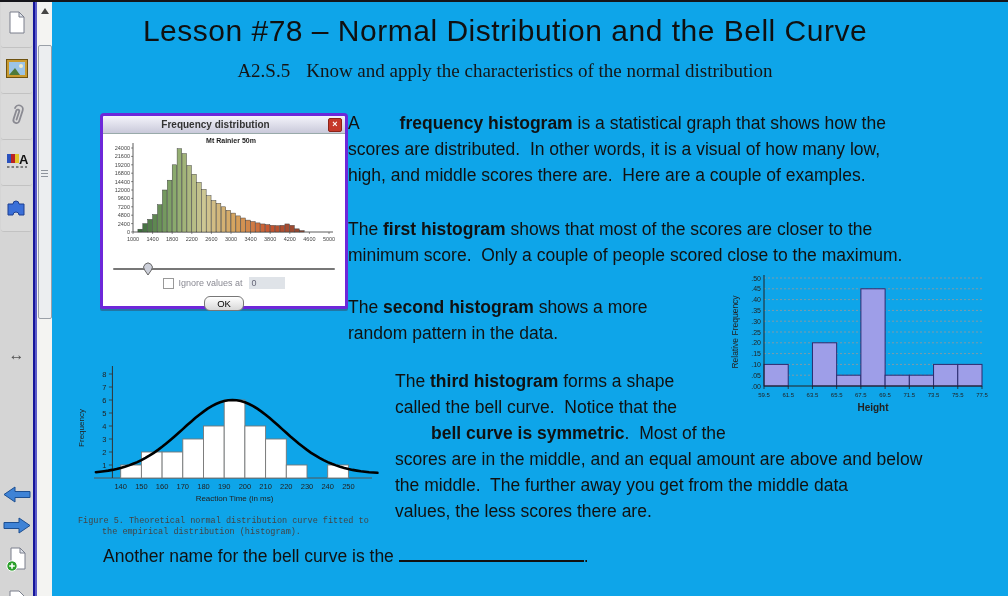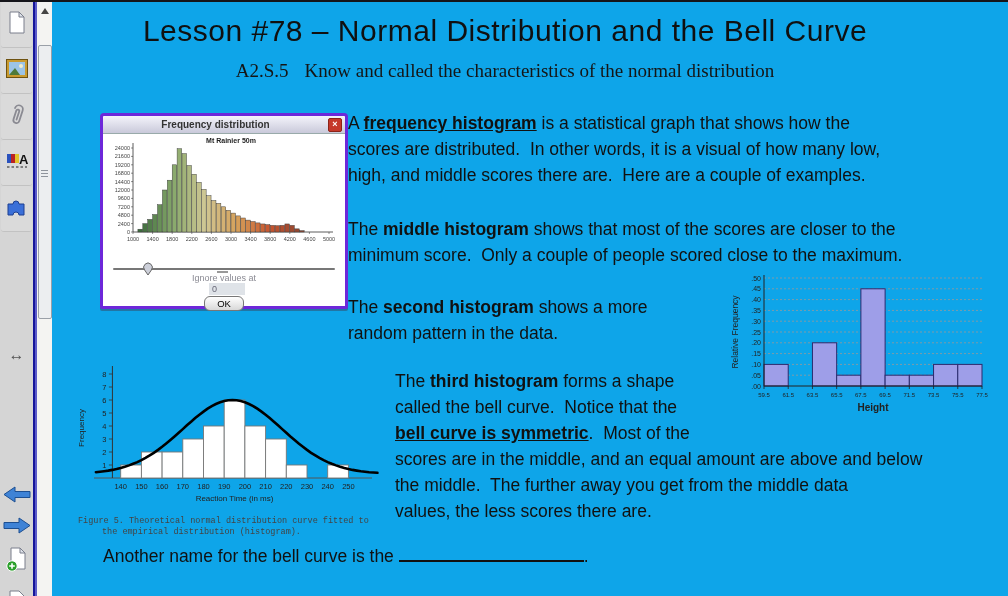--- a/index.html
+++ b/index.html
@@ -24,36 +24,36 @@
   .thumb-grip div{height:1px;background:#8e949c;margin-bottom:2px;}
   
   .content{position:absolute;left:52px;top:0;right:0;bottom:0;background:#0ea5e9;}
   .page-title{position:absolute;left:8px;top:12px;width:890px;text-align:center;
               font-size:30px;letter-spacing:0.5px;color:#101010;}
   .page-subtitle{position:absolute;left:8px;top:58px;width:890px;text-align:center;
                  font-family:"Liberation Serif",serif;font-size:19px;color:#151515;}
   .page-subtitle .code{margin-right:16px;}
   .para{position:absolute;font-size:17.5px;line-height:26px;color:#111;}
   .b{font-weight:bold;}
-  .u{text-decoration:underline;}
+  .u{margin-left:36px;}
   .blank{display:inline-block;width:185px;border-bottom:2px solid #111;height:14px;}
   
   .fd-window{position:absolute;left:48px;top:111px;width:242px;height:190px;
              border:3px solid #6d28d9;border-radius:4px 4px 2px 2px;background:#fff;
              box-shadow:0 2px 0 rgba(60,60,80,.45);}
   .fd-titlebar{height:17px;border-radius:3px 3px 0 0;border-bottom:1px solid #9aa;
                background:linear-gradient(#f4f4fb,#c9c9da);display:flex;align-items:center;}
   .fd-title{flex:1;text-align:center;font-size:10px;font-weight:bold;color:#333;}
   .fd-close{width:12px;height:12px;margin-right:3px;background:#c5382a;border:1px solid #8c2318;border-radius:2px;
             color:#fff;font-size:9px;line-height:11px;text-align:center;font-weight:bold;}
   .fd-body{position:relative;}
   .fd-slider{position:relative;height:14px;margin:0 10px;}
   .fd-track{position:absolute;left:0;right:0;top:6px;height:2px;background:#777;border-radius:1px;}
   .fd-thumb{position:absolute;top:0;left:13%;}
-  .fd-check{display:flex;align-items:center;justify-content:center;height:14px;font-size:9px;color:#8a8a93;flex-direction:column;}
+  .fd-check{display:flex;align-items:center;justify-content:center;height:14px;font-size:9px;color:#8a8a93;}
   .cb{width:9px;height:9px;border:1px solid #999;background:#fff;margin-right:4px;}
   .fd-field{display:inline-block;width:30px;margin-left:6px;background:#dfe3e8;color:#667;
             font-size:9px;padding:1px 3px;}
   .fd-okrow{text-align:center;margin-top:3px;}
   .fd-ok{font-size:9.5px;padding:1px 12px;border:1px solid #777;border-radius:6px;
          background:linear-gradient(#fff,#d8d8d8);font-family:"Liberation Sans",sans-serif;}
   
   .chart2-box{position:absolute;left:676px;top:268px;}
   .chart3-box{position:absolute;left:24px;top:356px;}
   .fig-caption{position:absolute;left:26px;top:514px;font-family:"Liberation Mono",monospace;
@@ -160,21 +160,21 @@
           <div></div>
           <div></div>
         </div>
     </div>
   </div>
 
   <div class="content">
 
     <div class="page-title">Lesson #78 – Normal Distribution and the Bell Curve</div>
     <div class="page-subtitle">
-      <span class="code">A2.S.5</span><span>Know and called the characteristics of the normal distribution</span>
+      <span class="code">A2.S.5</span><span>Know and apply the characteristics of the normal distribution</span>
     </div>
 
     <div class="fd-window">
       <div class="fd-titlebar">
         <span class="fd-title">Frequency distribution</span>
         <span class="fd-close">×</span>
       </div>
       <div class="fd-body">
         <svg id="fd-svg" width="232" height="124">
             <text x="128" y="9" font-size="7" text-anchor="middle" fill="#222" font-weight="bold">Mt Rainier 50m</text>
@@ -272,21 +272,21 @@
           <span>Ignore values at</span>
           <span class="fd-field">0</span>
         </div>
         <div class="fd-okrow">
           <button class="fd-ok">OK</button>
         </div>
       </div>
     </div>
 
     <div class="para" style="left:296px;top:108px;width:620px;"><span>A </span><span class="b u">frequency histogram</span><span> is a statistical graph that shows how the</span><br><span>scores are distributed.&nbsp; In other words, it is a visual of how many low,</span><br><span>high, and middle scores there are.&nbsp; Here are a couple of examples.</span></div>
-    <div class="para" style="left:296px;top:214px;width:620px;"><span>The </span><span class="b">middle histogram</span><span> shows that most of the scores are closer to the</span><br><span>minimum score.&nbsp; Only a couple of people scored close to the maximum.</span></div>
+    <div class="para" style="left:296px;top:214px;width:620px;"><span>The </span><span class="b">first histogram</span><span> shows that most of the scores are closer to the</span><br><span>minimum score.&nbsp; Only a couple of people scored close to the maximum.</span></div>
     <div class="para" style="left:296px;top:292px;width:360px;"><span>The </span><span class="b">second histogram</span><span> shows a more</span><br><span>random pattern in the data.</span></div>
     <div class="para" style="left:343px;top:366px;width:600px;"><span>The </span><span class="b">third histogram</span><span> forms a shape</span><br><span>called the bell curve.&nbsp; Notice that the</span><br><span class="b u">bell curve is symmetric</span><span>.&nbsp; Most of the</span><br><span>scores are in the middle, and an equal amount are above and below</span><br><span>the middle.&nbsp; The further away you get from the middle data</span><br><span>values, the less scores there are.</span></div>
     <div class="para" style="left:51px;top:541px;width:640px;"><span>Another name for the bell curve is the </span><span class="blank"></span><span>.</span></div>
 
     <div class="chart2-box">
       <svg id="h2-svg" width="264" height="160">
           <text x="33" y="118.5" font-size="7" text-anchor="end" fill="#222" font-family="Liberation Serif,serif">.00</text>
           <text x="33" y="107.7" font-size="7" text-anchor="end" fill="#222" font-family="Liberation Serif,serif">.05</text>
           <line x1="36" y1="105.2" x2="254" y2="105.2" stroke="#999" stroke-width="0.8" stroke-dasharray="2 2"></line>
           <text x="33" y="96.9" font-size="7" text-anchor="end" fill="#222" font-family="Liberation Serif,serif">.10</text>

